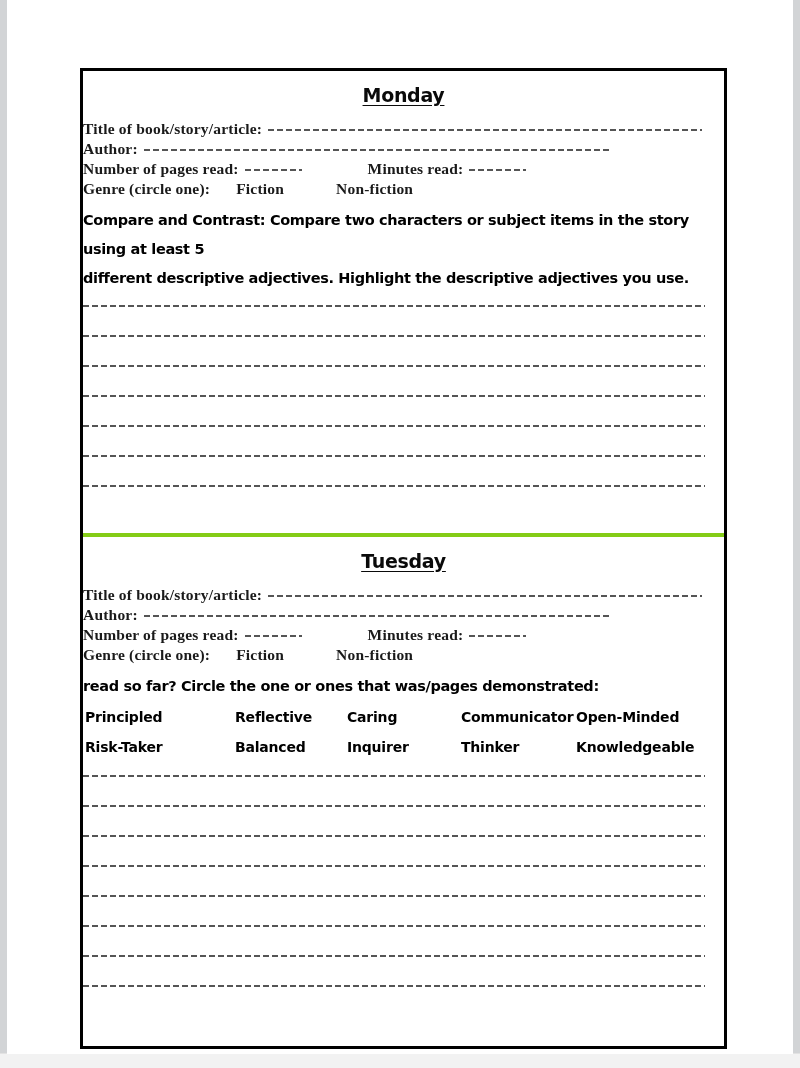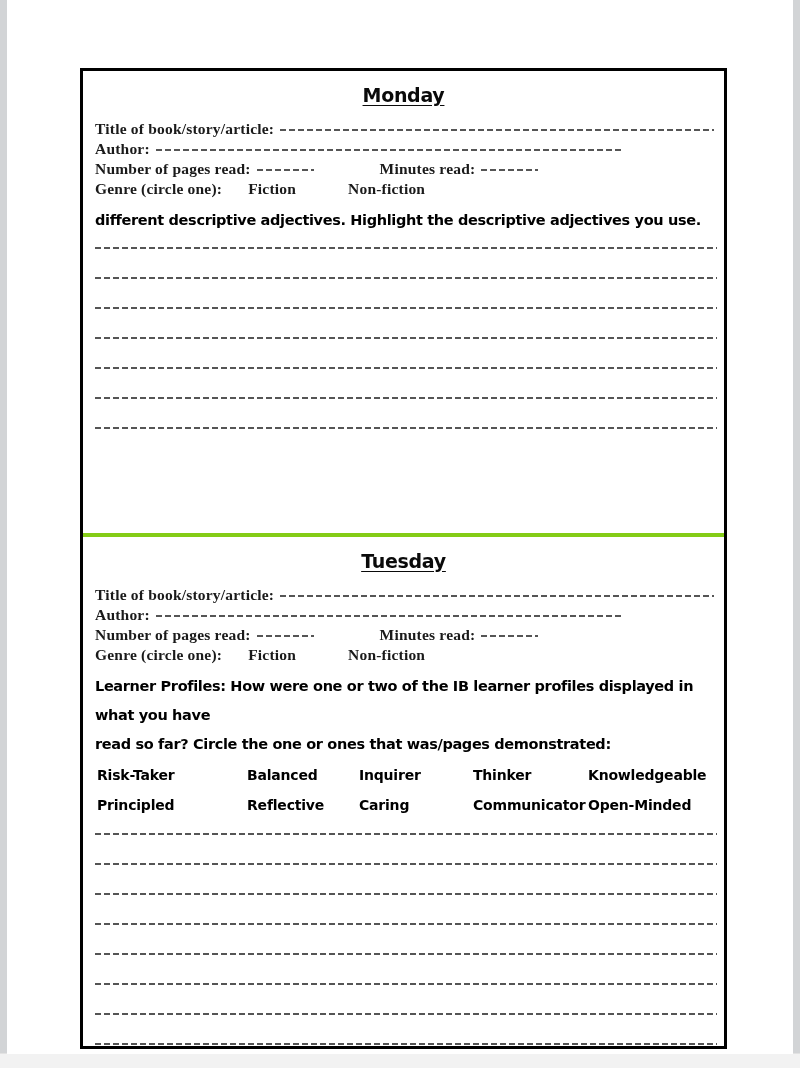--- a/index.html
+++ b/index.html
@@ -52,21 +52,21 @@
     width: 647px;
     height: 981px;
     border: 3px solid #000000;
     box-sizing: border-box;
     background: #ffffff;
   }
 
   .day-section {
     position: relative;
     box-sizing: border-box;
-    padding: 0 12px;
+    padding: 0 0;
   }
   .day-section.monday {
     height: 449px;
   }
   .day-section.tuesday {
     height: 527px;
     border-top: 4px solid #84cc16;
   }
 
   .day-title {
@@ -185,20 +185,21 @@
 
       <div class="field-row">
         <span class="field-label">Number of pages read:</span><span class="dash short-line"></span><span class="inline-gap"></span><span class="field-label">Minutes read:</span><span class="dash short-line"></span>
       </div>
 
       <div class="field-row">
         <span class="field-label">Genre (circle one):</span><span class="inline-gap-genre1"></span><span class="field-label">Fiction</span><span class="inline-gap-genre2"></span><span class="field-label">Non-fiction</span>
       </div>
 
       <div class="prompt">
+        <div>Compare and Contrast:  Compare two characters or subject items in the story using at least 5</div>
         <div>different descriptive adjectives. Highlight the descriptive adjectives you use.</div>
       </div>
 
       <div class="write-lines monday-lines">
         <div class="write-line"></div>
         <div class="write-line"></div>
         <div class="write-line"></div>
         <div class="write-line"></div>
         <div class="write-line"></div>
         <div class="write-line"></div>
@@ -223,40 +224,39 @@
 
       <div class="field-row">
         <span class="field-label">Number of pages read:</span><span class="dash short-line"></span><span class="inline-gap"></span><span class="field-label">Minutes read:</span><span class="dash short-line"></span>
       </div>
 
       <div class="field-row">
         <span class="field-label">Genre (circle one):</span><span class="inline-gap-genre1"></span><span class="field-label">Fiction</span><span class="inline-gap-genre2"></span><span class="field-label">Non-fiction</span>
       </div>
 
       <div class="prompt">
-        <div>Learner Profiles:  How  were one or two of the IB learner profiles displayed in what you have</div>
         <div>read so far?  Circle the one or ones that was/pages demonstrated:</div>
       </div>
 
       <table class="profiles-grid">
         <tbody>
             <tr>
+          <td>Principled</td>
+          <td>Reflective</td>
+          <td>Caring</td>
+          <td>Communicator</td>
+          <td>Open-Minded</td>
+        </tr>
+        <tr>
           <td style="width:148px">Risk-Taker</td>
           <td style="width:110px">Balanced</td>
           <td style="width:112px">Inquirer</td>
           <td style="width:113px">Thinker</td>
           <td>Knowledgeable</td>
         </tr>
-        <tr>
-          <td>Principled</td>
-          <td>Reflective</td>
-          <td>Caring</td>
-          <td>Communicator</td>
-          <td>Open-Minded</td>
-        </tr>
       </tbody>
         </table>
 
       <div class="write-lines tuesday-lines">
         <div class="write-line"></div>
         <div class="write-line"></div>
         <div class="write-line"></div>
         <div class="write-line"></div>
         <div class="write-line"></div>
         <div class="write-line"></div>

